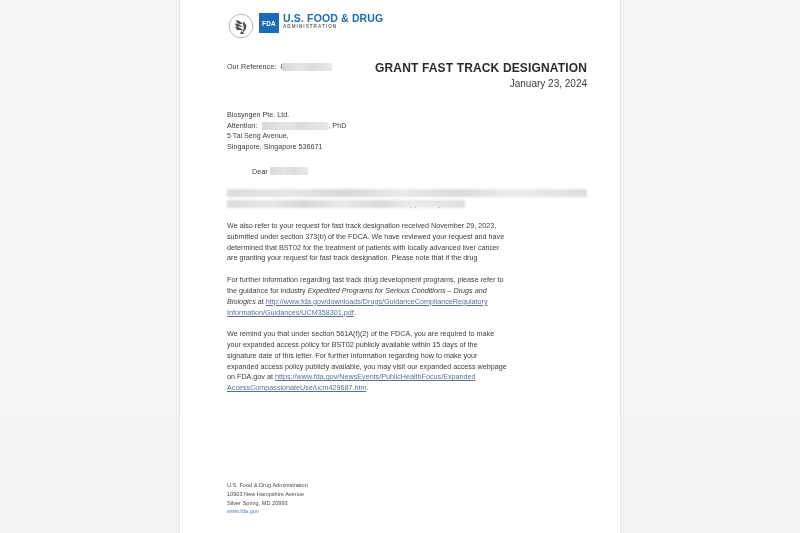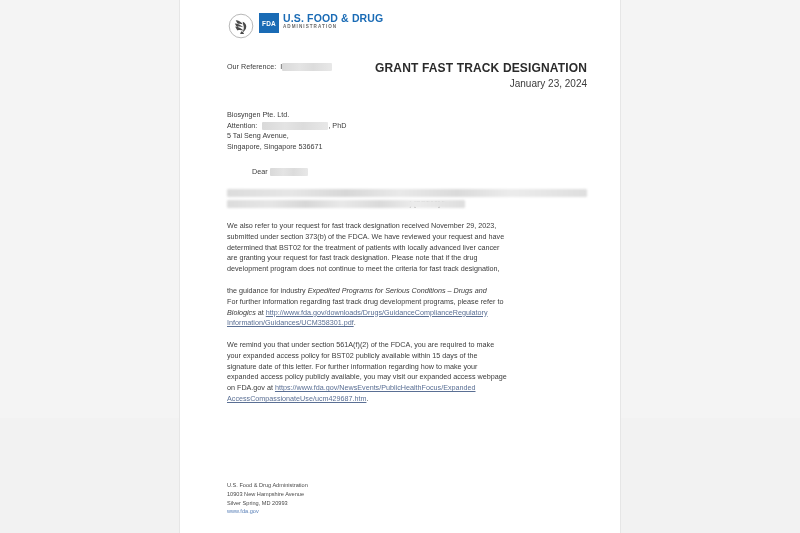--- a/index.html
+++ b/index.html
@@ -148,21 +148,21 @@
   .addressee .line {
     white-space: nowrap;
     display: flex;
     align-items: center;
   }
   .salutation {
     margin-top: 14px;
     font-size: 7.2px;
     color: #3b3b3b;
     display: flex;
-    align-items: flex-end;
+    align-items: center;
     padding-left: 25px;
   }
 
   
   .body-copy {
     margin-top: 13px;
     font-size: 7.2px;
     color: #3b3b3b;
     line-height: 1.5;
   }
@@ -254,26 +254,25 @@
           <span class="redact-block" style="width:100%;margin-top:1.5px;"></span>
           <span class="redact-block" style="width:66%;margin-top:2.5px;"></span>
           <span class="ln bst-line" style="margin-top:-9px;">) [BST02]."</span>
         </div>
 
         <div class="para">
           <span class="ln">We also refer to your request for fast track designation received November 29, 2023,</span>
           <span class="ln">submitted under section 373(b) of the FDCA.  We have reviewed your request and have</span>
           <span class="ln">determined that BST02 for the treatment of patients with locally advanced liver cancer</span>
           <span class="ln">are granting your request for fast track designation.  Please note that if the drug</span>
-          <span class="ln">development program does not continue to meet the criteria for fast track designation,</span>
         </div>
 
         <div class="para">
+          <span class="ln">For further information regarding fast track drug development programs, please refer to</span>
           <span class="ln"><span>the guidance for industry </span><span class="ital">Expedited Programs for Serious Conditions – Drugs and</span></span>
-          <span class="ln">For further information regarding fast track drug development programs, please refer to</span>
           <span class="ln"><span class="ital">Biologics</span><span> at </span><a class="lnk" href="#">http://www.fda.gov/downloads/Drugs/GuidanceComplianceRegulatory</a></span>
           <span class="ln"><a class="lnk" href="#">Information/Guidances/UCM358301.pdf</a><span>.</span></span>
         </div>
 
         <div class="para tight">
           <span class="ln">We remind you that under section 561A(f)(2) of the FDCA, you are required to make</span>
           <span class="ln">your expanded access policy for BST02 publicly available within 15 days of the</span>
           <span class="ln">signature date of this letter.  For further information regarding how to make your</span>
           <span class="ln">expanded access policy publicly available, you may visit our expanded access webpage</span>
           <span class="ln"><span>on FDA.gov at </span><a class="lnk" href="#">https://www.fda.gov/NewsEvents/PublicHealthFocus/Expanded</a></span>

